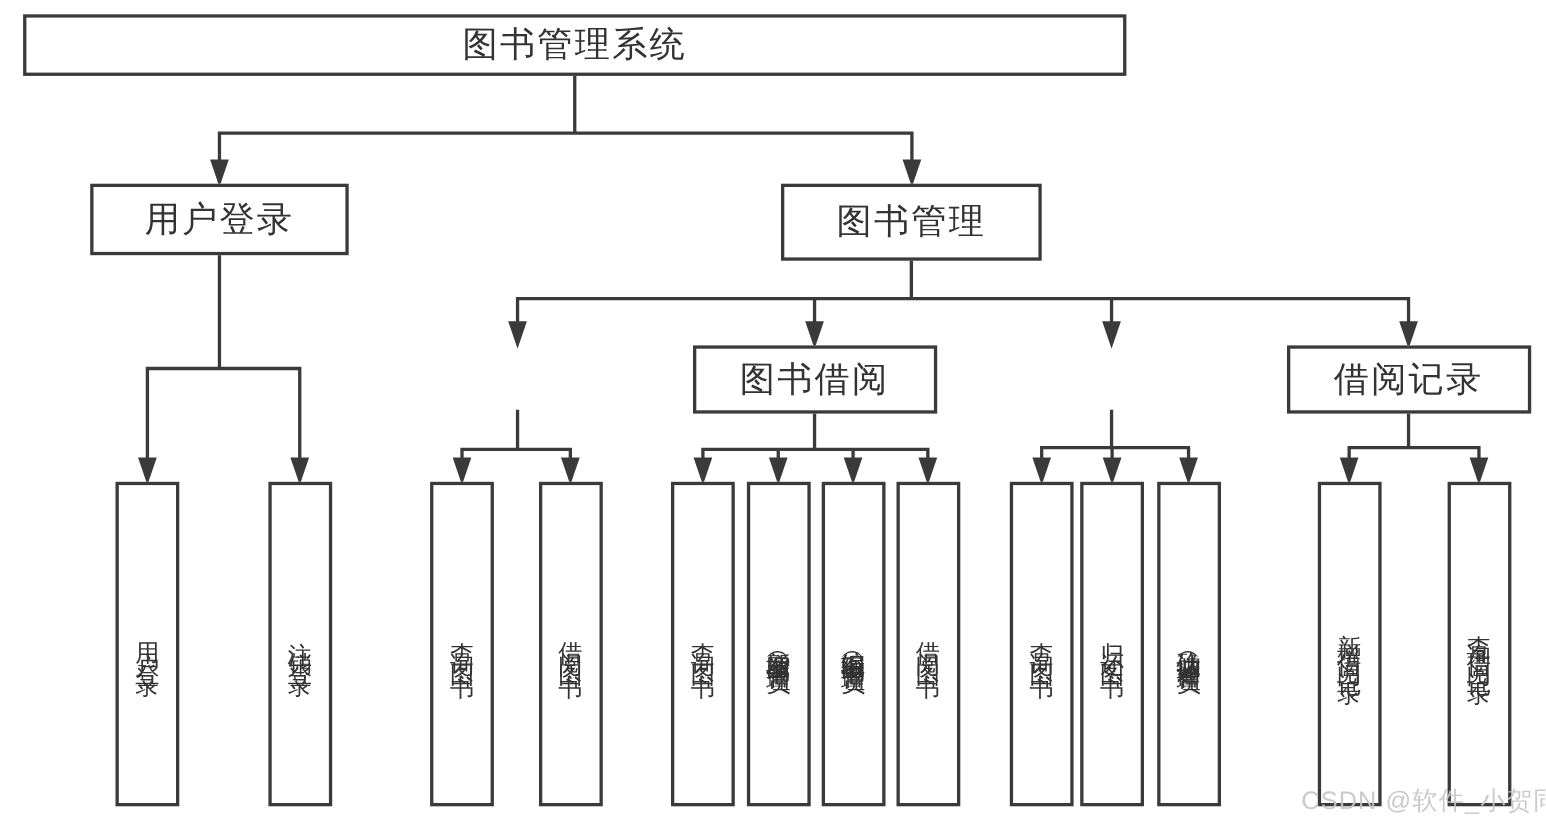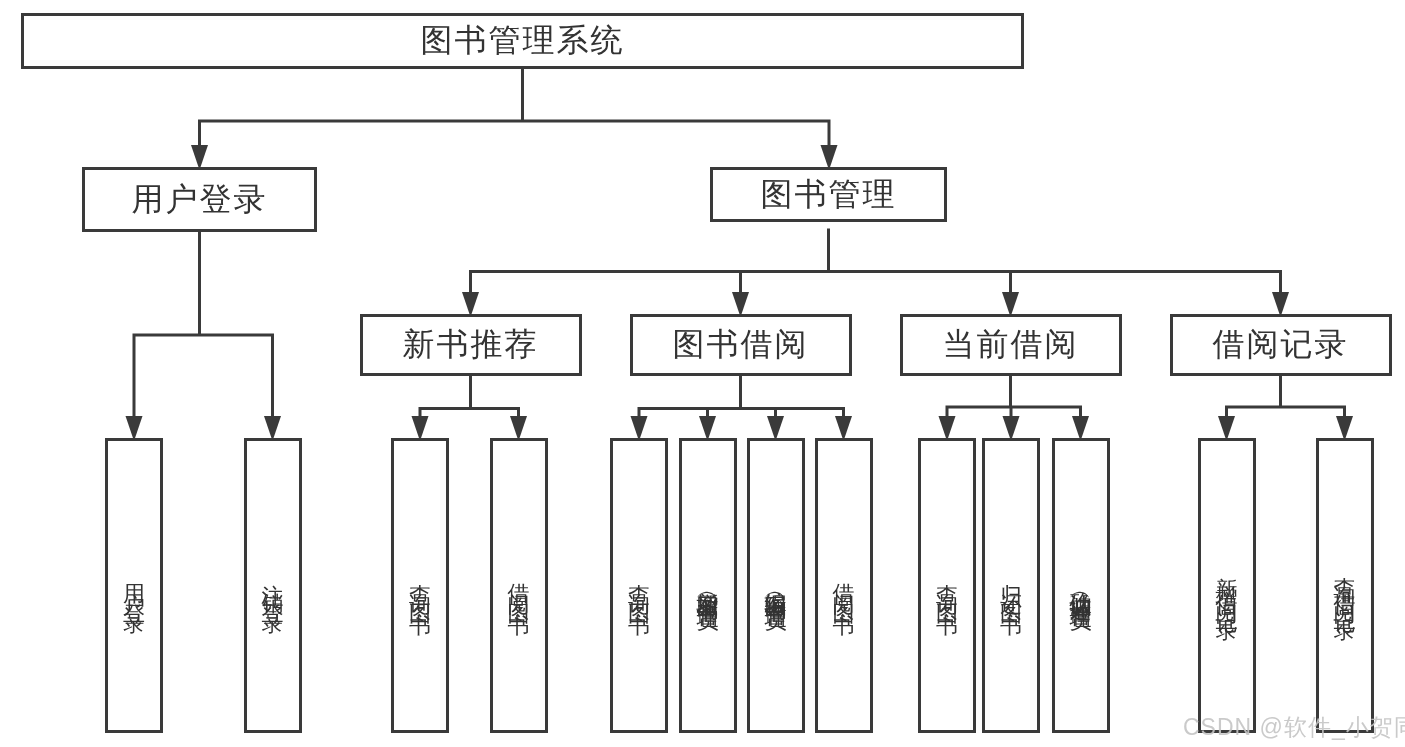--- a/index.html
+++ b/index.html
@@ -120,32 +120,26 @@
     </g>
   </svg>
 
   <div class="node" style="left:21px; top:13px; width:1003px; height:56px;">
     <span class="h-label">图书管理系统</span>
   </div>
 
   <div class="node" style="left:82px; top:167px; width:235px; height:65px;">
     <span class="h-label">用户登录</span>
   </div>
-  <div class="node" style="left:710px; top:167px; width:237px; height:55px;">
+  <div class="node" style="left:710px; top:167px; width:237px; height:70px;">
     <span class="h-label">图书管理</span>
   </div>
 
-  <div class="node" style="left:359.5px; top:314px; width:222px; height:62px;">
-    <span class="h-label">新书推荐</span>
-  </div>
   <div class="node" style="left:629.5px; top:314px; width:222px; height:62px;">
     <span class="h-label">图书借阅</span>
-  </div>
-  <div class="node" style="left:899.5px; top:314px; width:222px; height:62px;">
-    <span class="h-label">当前借阅</span>
   </div>
   <div class="node" style="left:1169.5px; top:314px; width:222px; height:62px;">
     <span class="h-label">借阅记录</span>
   </div>
 
   <div class="node leaf ls-loose" style="left:105px; top:438px; width:58px; height:295px;">
     <span>用户登录</span>
   </div>
   <div class="node leaf ls-loose" style="left:243.5px; top:438px; width:58px; height:295px;">
     <span>注销登录</span>

